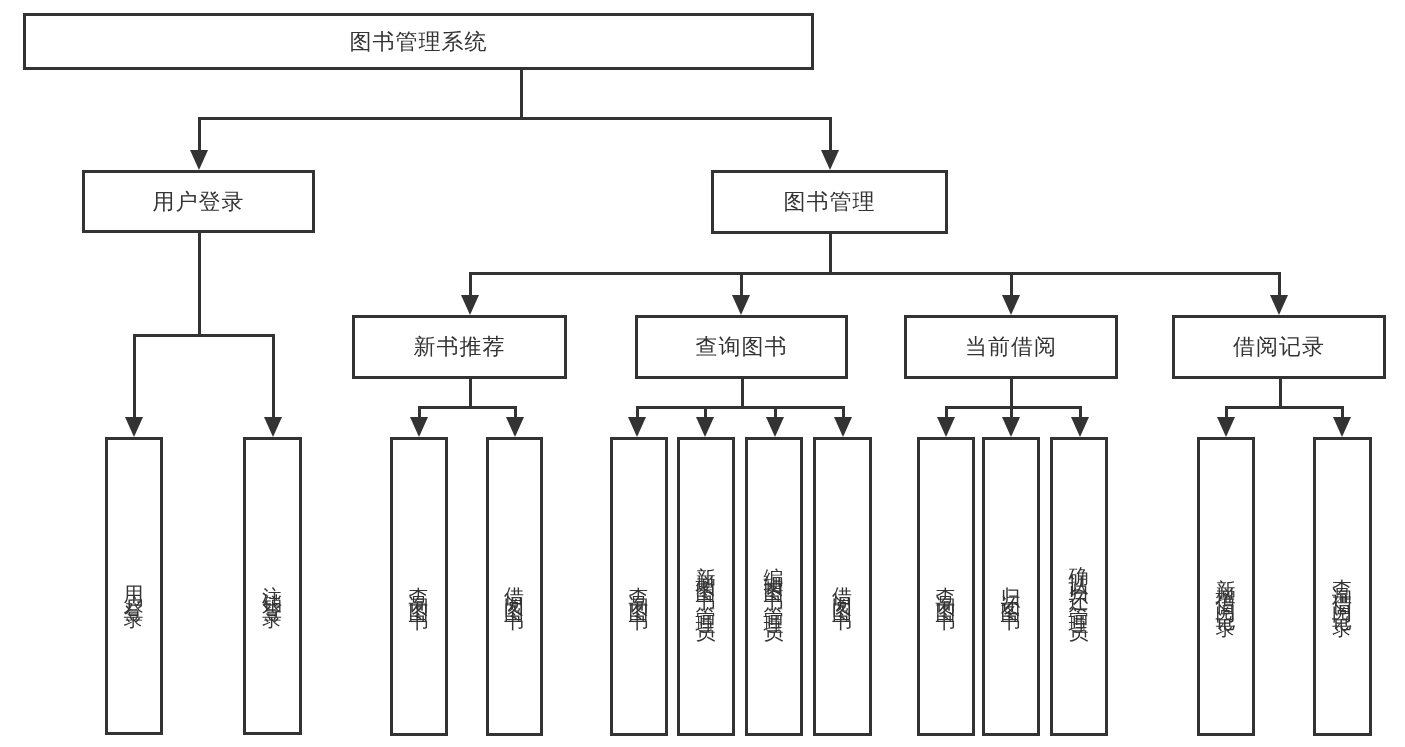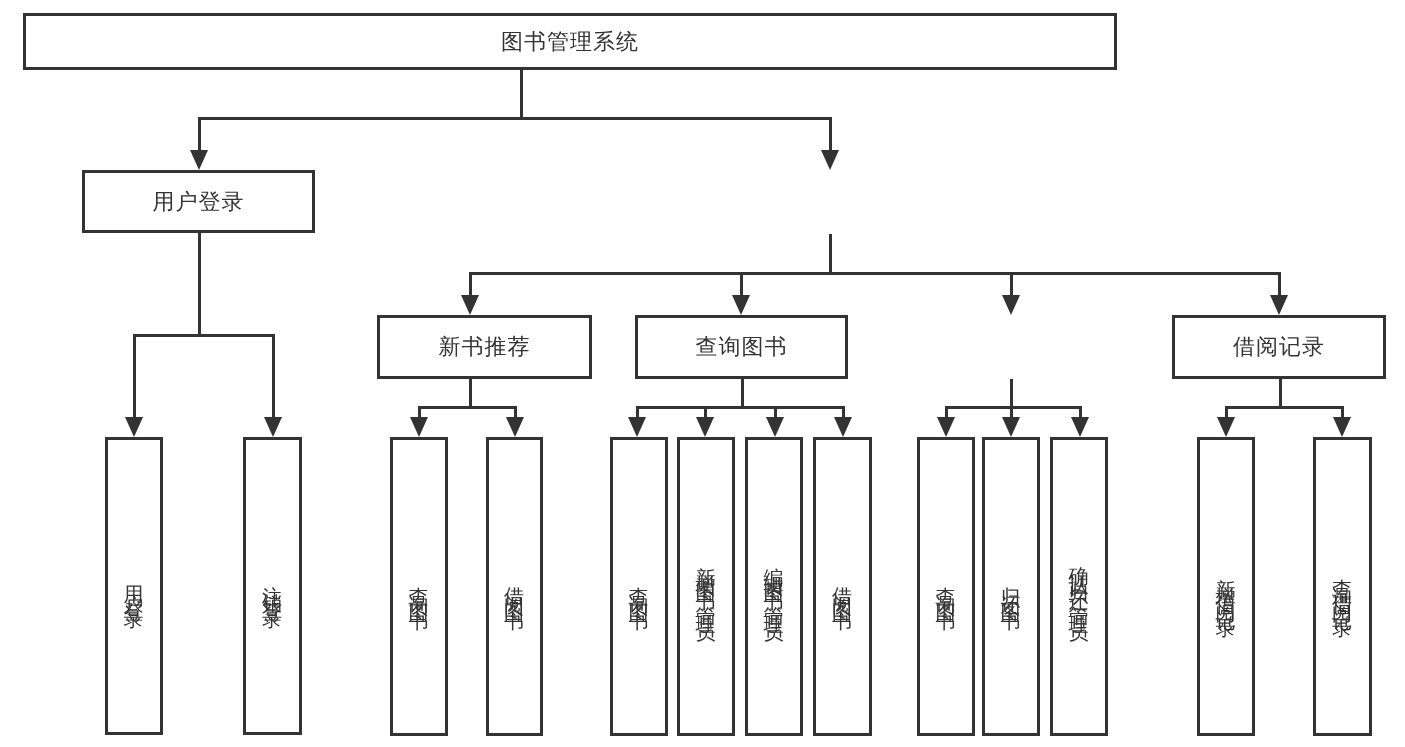--- a/index.html
+++ b/index.html
@@ -67,58 +67,64 @@
     color: var(--color-watermark);
     letter-spacing: 1px;
     white-space: nowrap;
   }
 </style>
 </head>
 <body>
 
 <div class="canvas">
 
-  <div class="node" style="left:23px; top:13px; width:1094px; height:57px">
+  <div class="node" style="left:23px; top:13px; width:791px; height:57px">
     <span>图书管理系统</span>
   </div>
 
   <div class="line vline" style="left:520px; top:70px; height:49px"></div>
   <div class="line hline" style="left:198px; top:117px; width:634px"></div>
   <div class="line vline" style="left:198px; top:117px; height:40px"></div>
   <div class="arrow" style="left:190px; top:150px"></div>
   <div class="line vline" style="left:829px; top:117px; height:40px"></div>
   <div class="arrow" style="left:821px; top:150px"></div>
 
   <div class="node" style="left:82px; top:170px; width:233px; height:63px">
     <span>用户登录</span>
+  </div>
+  <div class="node" style="left:711px; top:170px; width:237px; height:64px">
+    <span>图书管理</span>
   </div>
 
   <div class="line vline" style="left:198px; top:233px; height:103px"></div>
   <div class="line hline" style="left:133px; top:334px; width:142px"></div>
   <div class="line vline" style="left:133px; top:334px; height:90px"></div>
   <div class="arrow" style="left:125px; top:417px"></div>
   <div class="line vline" style="left:272px; top:334px; height:90px"></div>
   <div class="arrow" style="left:264px; top:417px"></div>
 
   <div class="line vline" style="left:829px; top:234px; height:40px"></div>
   <div class="line hline" style="left:469px; top:272px; width:812px"></div>
   <div class="line vline" style="left:469px; top:272px; height:28px"></div>
   <div class="arrow" style="left:461px; top:295px"></div>
   <div class="line vline" style="left:740px; top:272px; height:28px"></div>
   <div class="arrow" style="left:732px; top:295px"></div>
   <div class="line vline" style="left:1010px; top:272px; height:28px"></div>
   <div class="arrow" style="left:1002px; top:295px"></div>
   <div class="line vline" style="left:1278px; top:272px; height:28px"></div>
   <div class="arrow" style="left:1270px; top:295px"></div>
 
-  <div class="node" style="left:377px; top:315px; width:215px; height:64px">
+  <div class="node" style="left:352px; top:315px; width:215px; height:64px">
     <span>新书推荐</span>
   </div>
   <div class="node" style="left:635px; top:315px; width:213px; height:64px">
     <span>查询图书</span>
+  </div>
+  <div class="node" style="left:904px; top:315px; width:214px; height:64px">
+    <span>当前借阅</span>
   </div>
   <div class="node" style="left:1172px; top:315px; width:214px; height:64px">
     <span>借阅记录</span>
   </div>
 
   <div class="line vline" style="left:469px; top:379px; height:29px"></div>
   <div class="line hline" style="left:418px; top:406px; width:99px"></div>
   <div class="line vline" style="left:418px; top:406px; height:16px"></div>
   <div class="arrow" style="left:410px; top:417px"></div>
   <div class="line vline" style="left:514px; top:406px; height:16px"></div>

